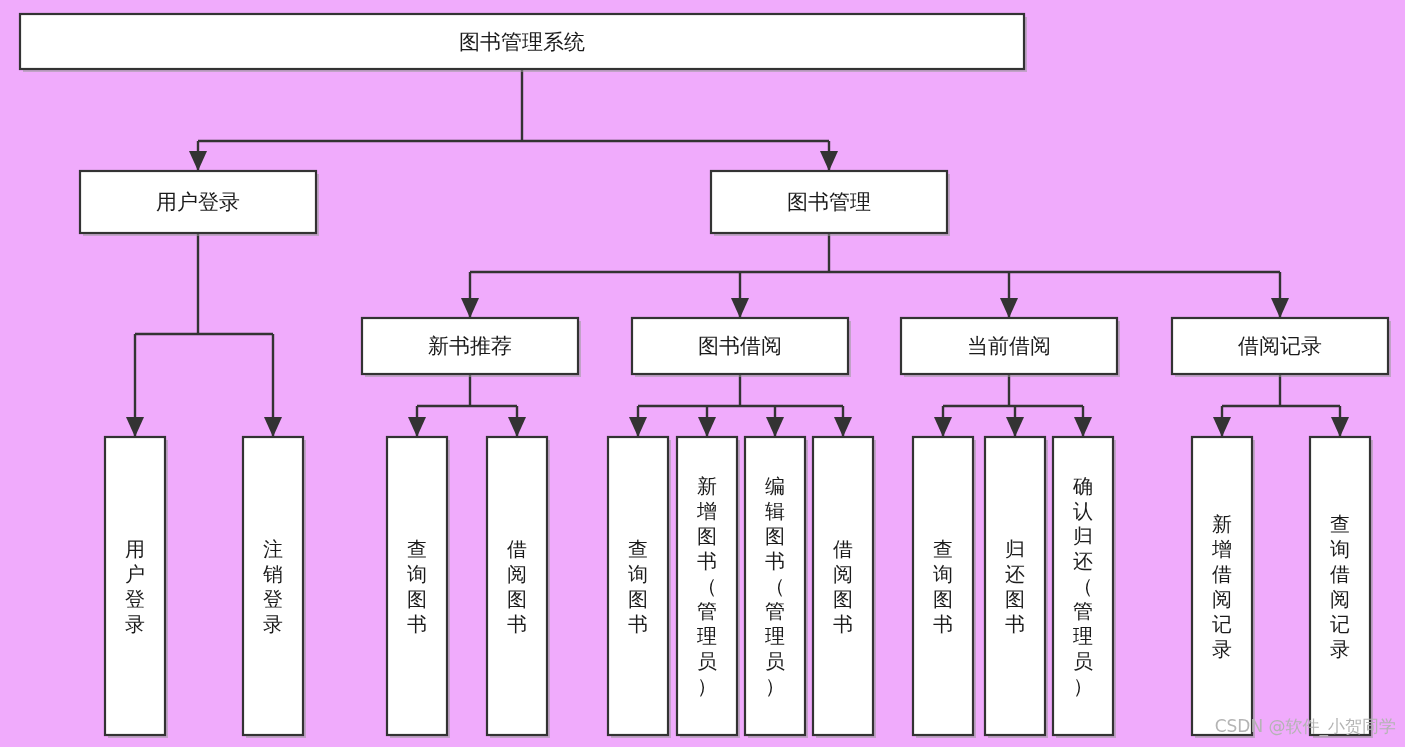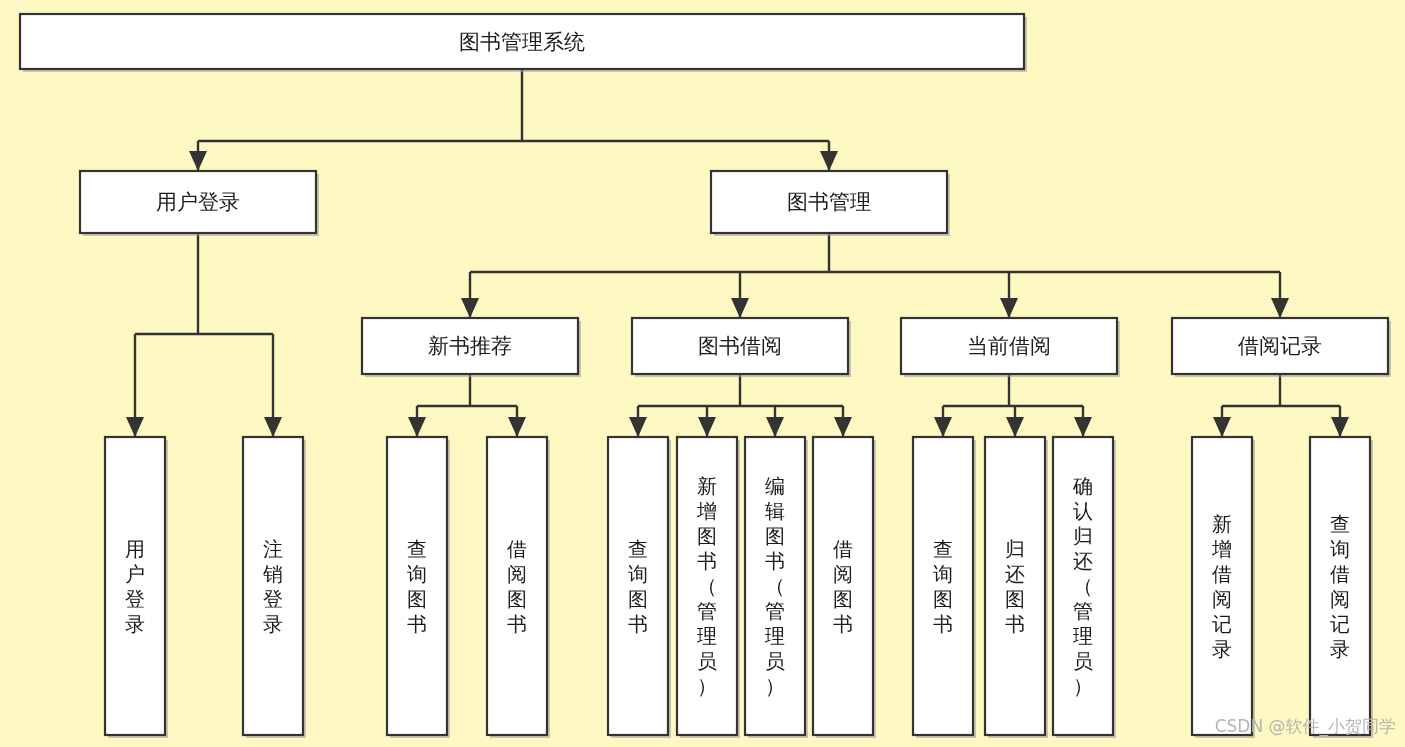--- a/index.html
+++ b/index.html
@@ -8,21 +8,21 @@
     padding: 0;
     background: #ffffff;
   }
   body {
     font-family: "DejaVu Sans", "Liberation Sans", sans-serif;
   }
   #diagram-root {
     position: relative;
     width: 1405px;
     height: 747px;
-    background: #fef9c3;
+    background: #f0abfc;
     overflow: hidden;
   }
   svg.tree-canvas {
     position: absolute;
     left: 0;
     top: 0;
     width: 1405px;
     height: 747px;
   }
   .node-box {

